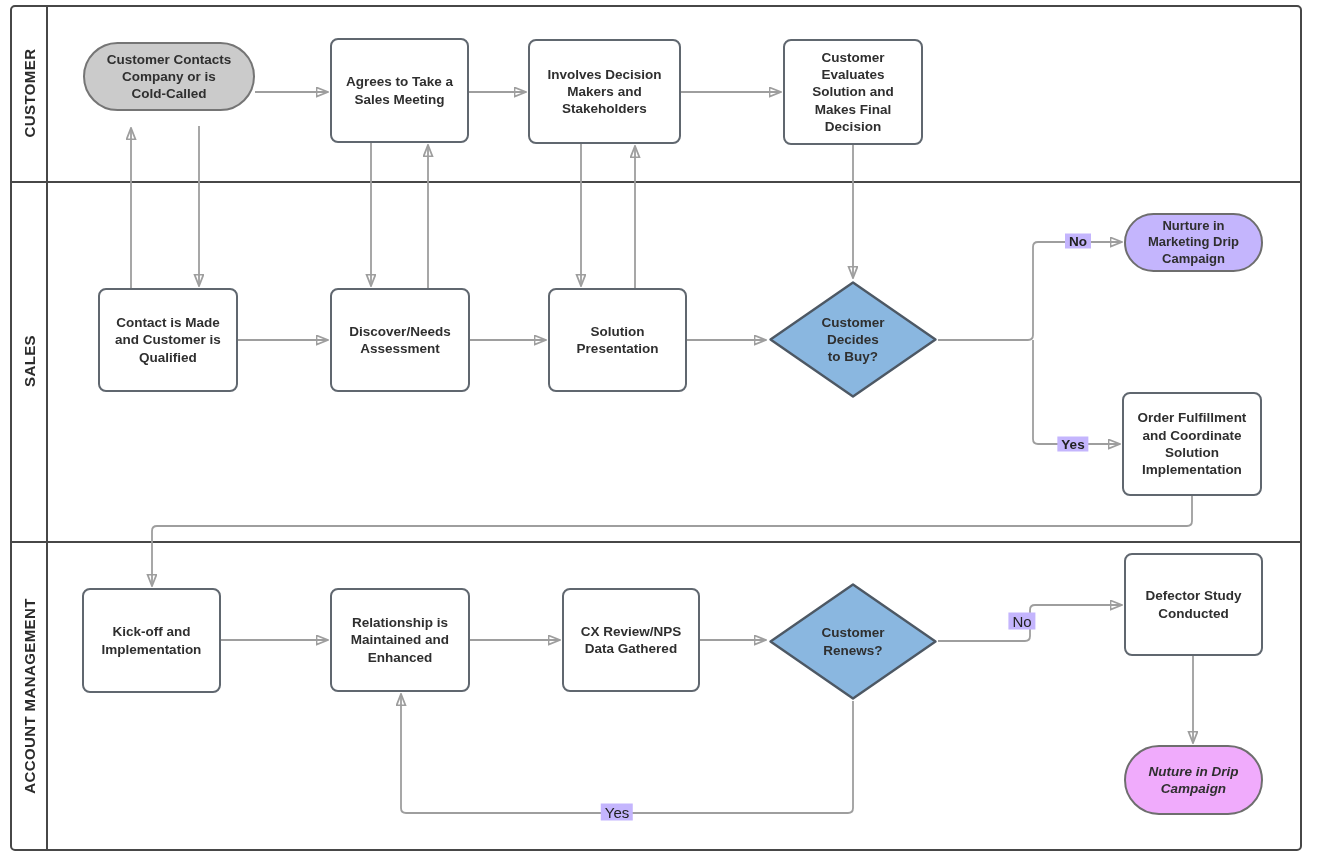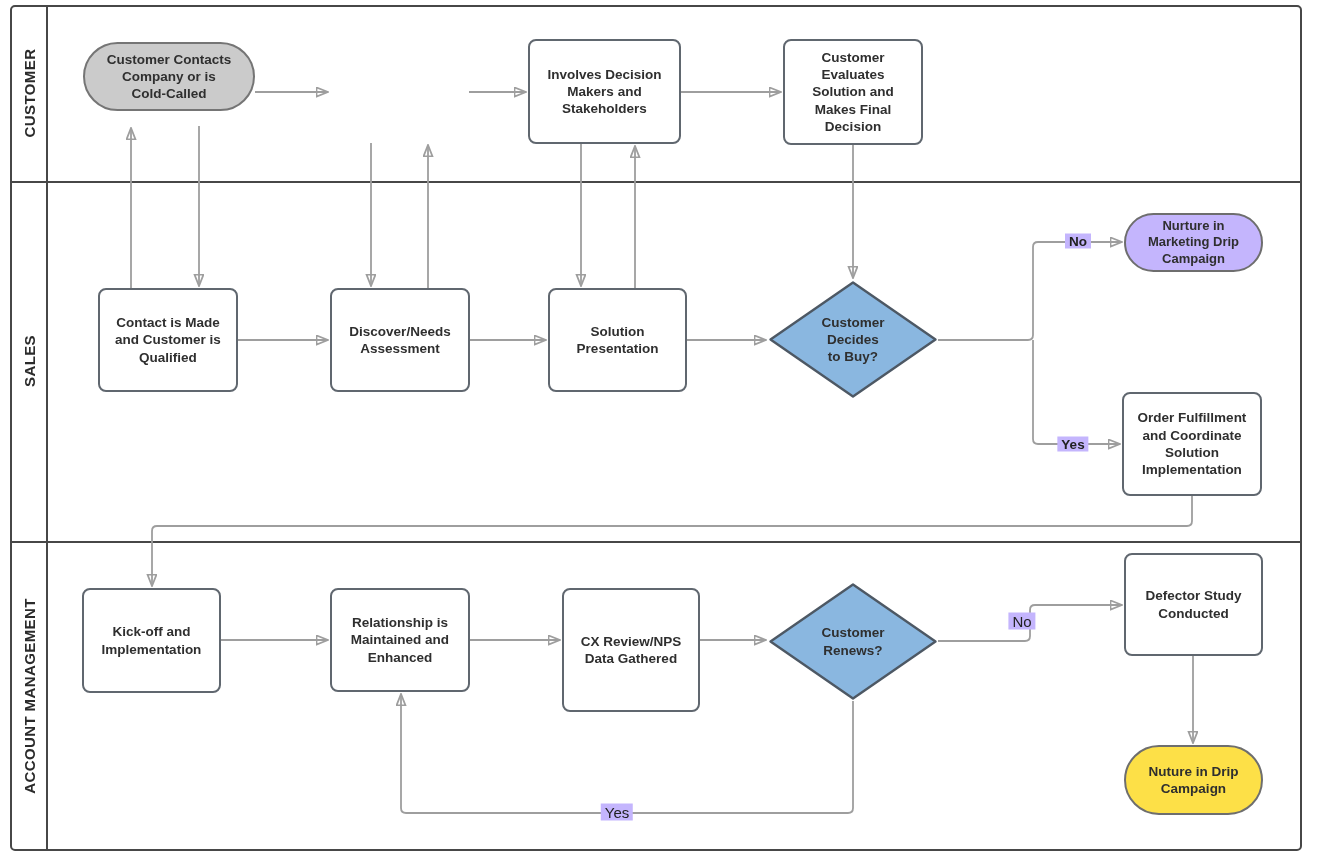--- a/index.html
+++ b/index.html
@@ -25,21 +25,21 @@
   
   .node {
     position:absolute; display:flex; align-items:center; justify-content:center;
     text-align:center; box-sizing:border-box;
     font-weight:bold; font-size:13.5px; line-height:1.28; color:#2f2f2f;
   }
   .nlabel { white-space:pre-line; position:relative; z-index:1; }
   .process  { background:#ffffff; border:2px solid #60676f; border-radius:8px; }
   .terminator { background:#cbcbcb; border:2px solid #757575; border-radius:40px; }
   .terminator.salmon { background:#c4b5fd; border-color:#6e6e6e; }
-  .terminator.white  { background:#fde047; border-color:#6e6e6e; }
+  .terminator.white  { background:#f0abfc; border-color:#6e6e6e;font-style:italic; }
   .decision { background:transparent; }
   .decision svg { position:absolute; left:0; top:0; width:100%; height:100%; }
   .decision polygon { fill:#8ab7e0; stroke:#4d5864; stroke-width:2.4; stroke-linejoin:round; }
   
   .edge-label {
     position:absolute; transform:translate(-50%,-50%);
     background:#c4b5fd; padding:0 4px; color:#212121;
     font-size:13.5px; font-weight:bold;
   }
   .edge-label.plain { font-weight:normal; font-size:15px; }
@@ -86,20 +86,24 @@
     <path d="M938,641 H1025 Q1030,641 1030,636 V610 Q1030,605 1035,605 H1122" marker-end="url(#arrow)"></path>
     <path d="M1193,656 V743" marker-end="url(#arrow)"></path>
     <path d="M853,701 V808 Q853,813 848,813 H406 Q401,813 401,808 V694" marker-end="url(#arrow)"></path>
   </svg>
 
   <div class="node terminator" style="left:83px; top:42px; width:172px; height:69px">
     <span class="nlabel">Customer Contacts
 Company or is
 Cold-Called</span>
   </div>
+  <div class="node process" style="left:330px; top:38px; width:139px; height:105px">
+    <span class="nlabel">Agrees to Take a
+Sales Meeting</span>
+  </div>
   <div class="node process" style="left:528px; top:39px; width:153px; height:105px">
     <span class="nlabel">Involves Decision
 Makers and
 Stakeholders</span>
   </div>
   <div class="node process" style="left:783px; top:39px; width:140px; height:106px">
     <span class="nlabel">Customer
 Evaluates
 Solution and
 Makes Final
@@ -141,21 +145,21 @@
 
   <div class="node process" style="left:82px; top:588px; width:139px; height:105px">
     <span class="nlabel">Kick-off and
 Implementation</span>
   </div>
   <div class="node process" style="left:330px; top:588px; width:140px; height:104px">
     <span class="nlabel">Relationship is
 Maintained and
 Enhanced</span>
   </div>
-  <div class="node process" style="left:562px; top:588px; width:138px; height:124px">
+  <div class="node process" style="left:562px; top:588px; width:138px; height:104px">
     <span class="nlabel">CX Review/NPS
 Data Gathered</span>
   </div>
   <div class="node decision" style="left:768px; top:582px; width:170px; height:119px">
     <svg viewBox="0 0 170 119" preserveAspectRatio="none">
       <polygon points="85,2.5 167.5,59.5 85,116.5 2.5,59.5"></polygon>
     </svg>
     <span class="nlabel">Customer
 Renews?</span>
   </div>

